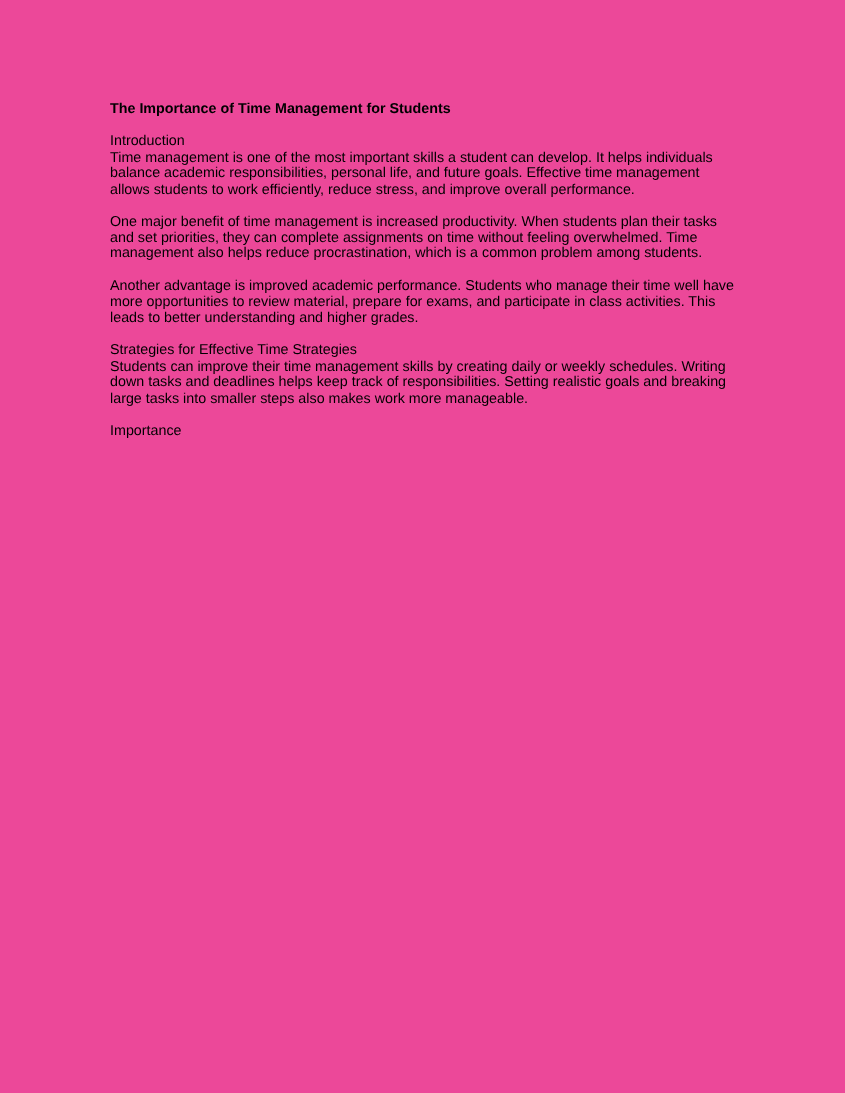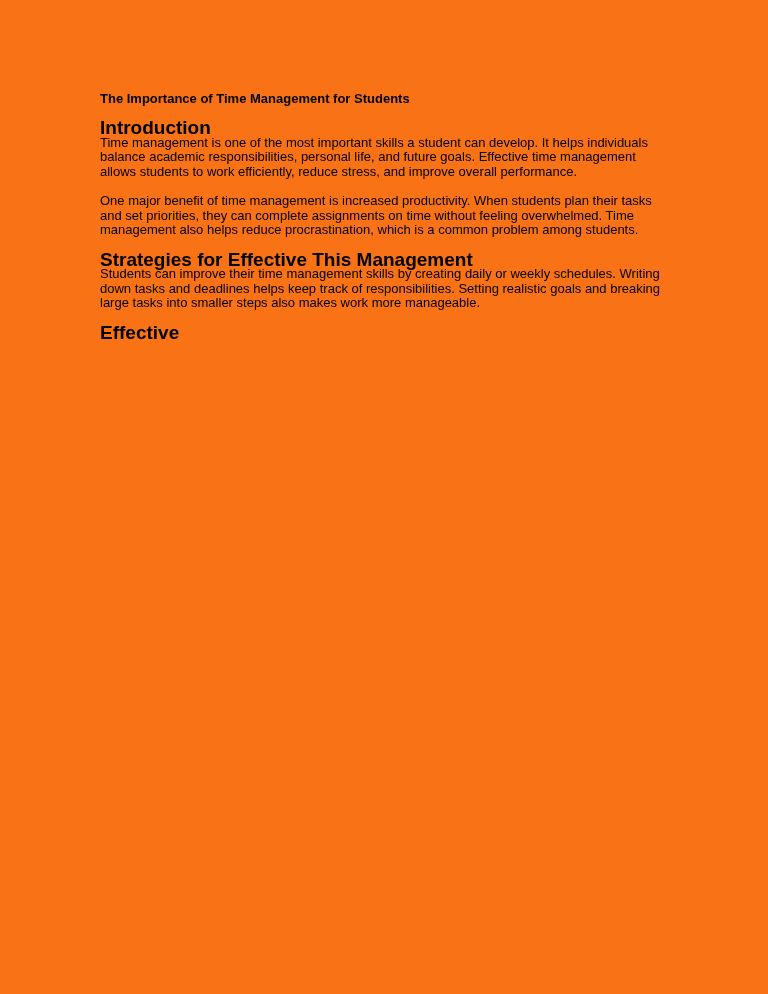--- a/index.html
+++ b/index.html
@@ -10,38 +10,38 @@
   }
   body {
     width: 768px;
     height: 994px;
     font-family: "Liberation Sans", sans-serif;
     color: #000000;
   }
   .page {
     width: 768px;
     height: 994px;
-    background: #f97316;
+    background: #ec4899;
     padding: 92px 100px 40px 100px;
     overflow: hidden;
   }
   .doc {
     width: 570px;
     font-size: 13px;
     line-height: 14.6px;
   }
   .doc-title {
     font-size: 13px;
     font-weight: bold;
     margin: 0 0 14.6px 0;
     line-height: 14.6px;
   }
   .section-heading {
-    font-size: 19px;
-    font-weight: bold;
+    font-size: 13px;
+    font-weight: normal;
     margin: 0;
     line-height: 14.6px;
   }
   .doc p {
     margin: 0 0 14.6px 0;
   }
   .doc section {
     margin: 0;
   }
 </style>
@@ -53,25 +53,26 @@
 
     <h1 class="doc-title">The Importance of Time Management for Students</h1>
 
     <section>
       <h2 class="section-heading">Introduction</h2>
       <p>Time management is one of the most important skills a student can develop. It helps individuals balance academic responsibilities, personal life, and future goals. Effective time management allows students to work efficiently, reduce stress, and improve overall performance.</p>
     </section>
 
     <section>
       <p>One major benefit of time management is increased productivity. When students plan their tasks and set priorities, they can complete assignments on time without feeling overwhelmed. Time management also helps reduce procrastination, which is a common problem among students.</p>
+      <p>Another advantage is improved academic performance. Students who manage their time well have more opportunities to review material, prepare for exams, and participate in class activities. This leads to better understanding and higher grades.</p>
     </section>
 
     <section>
-      <h2 class="section-heading">Strategies for Effective This Management</h2>
+      <h2 class="section-heading">Strategies for Effective Time Strategies</h2>
       <p>Students can improve their time management skills by creating daily or weekly schedules. Writing down tasks and deadlines helps keep track of responsibilities. Setting realistic goals and breaking large tasks into smaller steps also makes work more manageable.</p>
     </section>
 
     <section>
-      <h2 class="section-heading">Effective</h2>
+      <h2 class="section-heading">Importance</h2>
     </section>
 
   </div>
 </div>
 
 </body></html>

